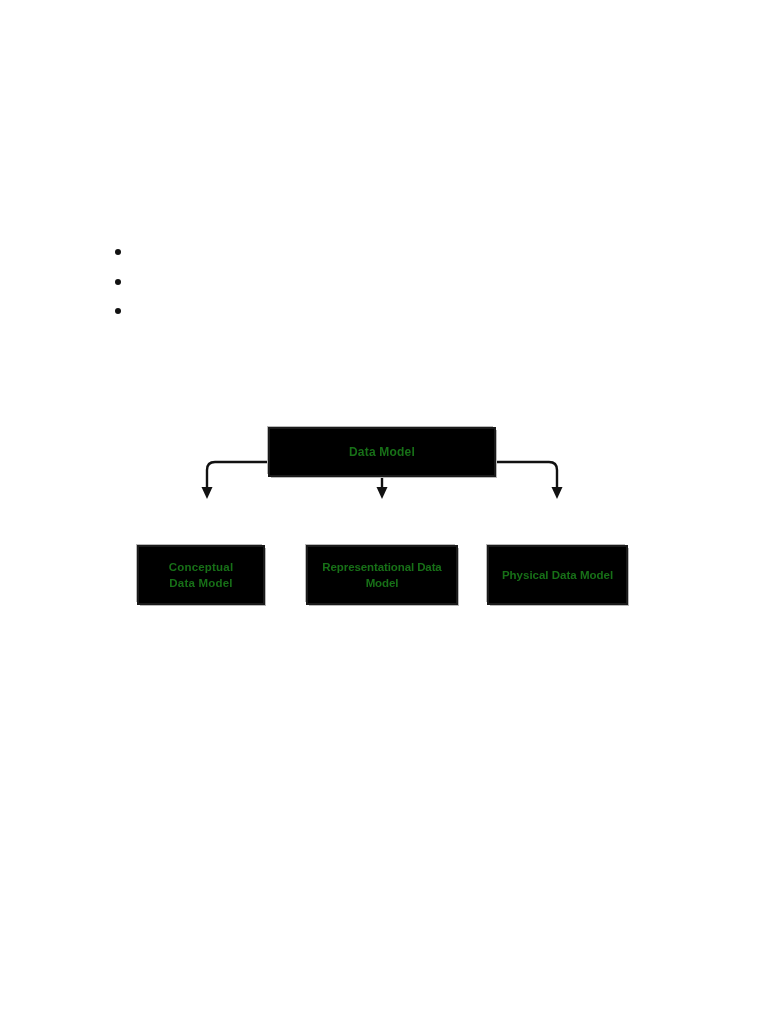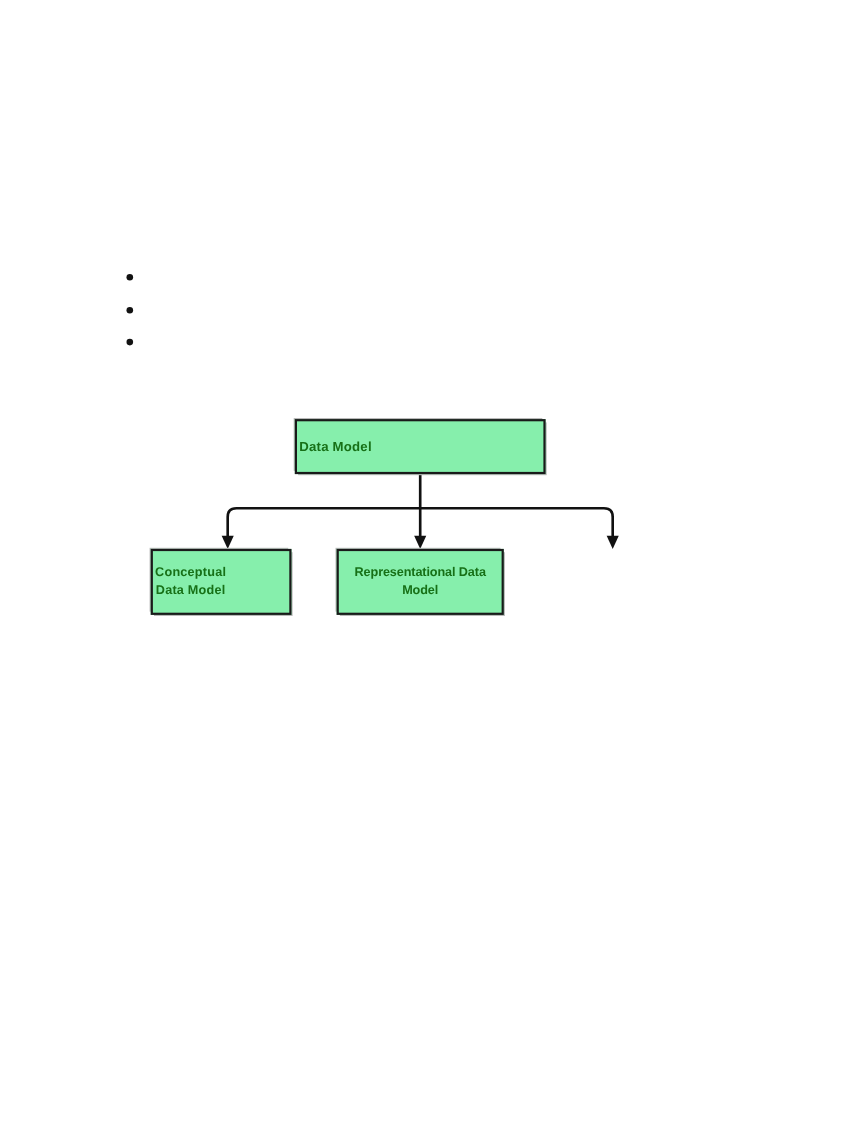--- a/index.html
+++ b/index.html
@@ -70,27 +70,28 @@
     position: absolute;
     left: 120px;
     top: 420px;
     width: 520px;
     height: 95px;
   }
 
   .node-box {
     position: absolute;
     box-sizing: border-box;
-    background: #86efac;
+    background: #000000;
     border: 2px solid #1a1a1a;
     box-shadow: -2px -2px 0 -1px #b9b9b9, 2px 2px 0 -1px #b9b9b9;
     display: flex;
     align-items: center;
-    justify-content: flex-start;
+    justify-content: center;
     text-align: center;
+    margin-top: 46px;
   }
   .node-label {
     color: #177017;
     font-family: "Liberation Sans", sans-serif;
     font-weight: bold;
     font-size: 11.5px;
     line-height: 16px;
     letter-spacing: 0.2px;
     text-align: center;
     padding: 0 2px;
@@ -169,15 +170,18 @@
       </div>
     </div>
 
     <div class="node-box" id="node-representational">
       <div class="node-label">
         <span>Representational Data</span><br>
         <span>Model</span>
       </div>
     </div>
 
+    <div class="node-box" id="node-physical">
+      <div class="node-label">Physical Data Model</div>
+    </div>
 
   </div>
 </div>
 
 </body></html>

